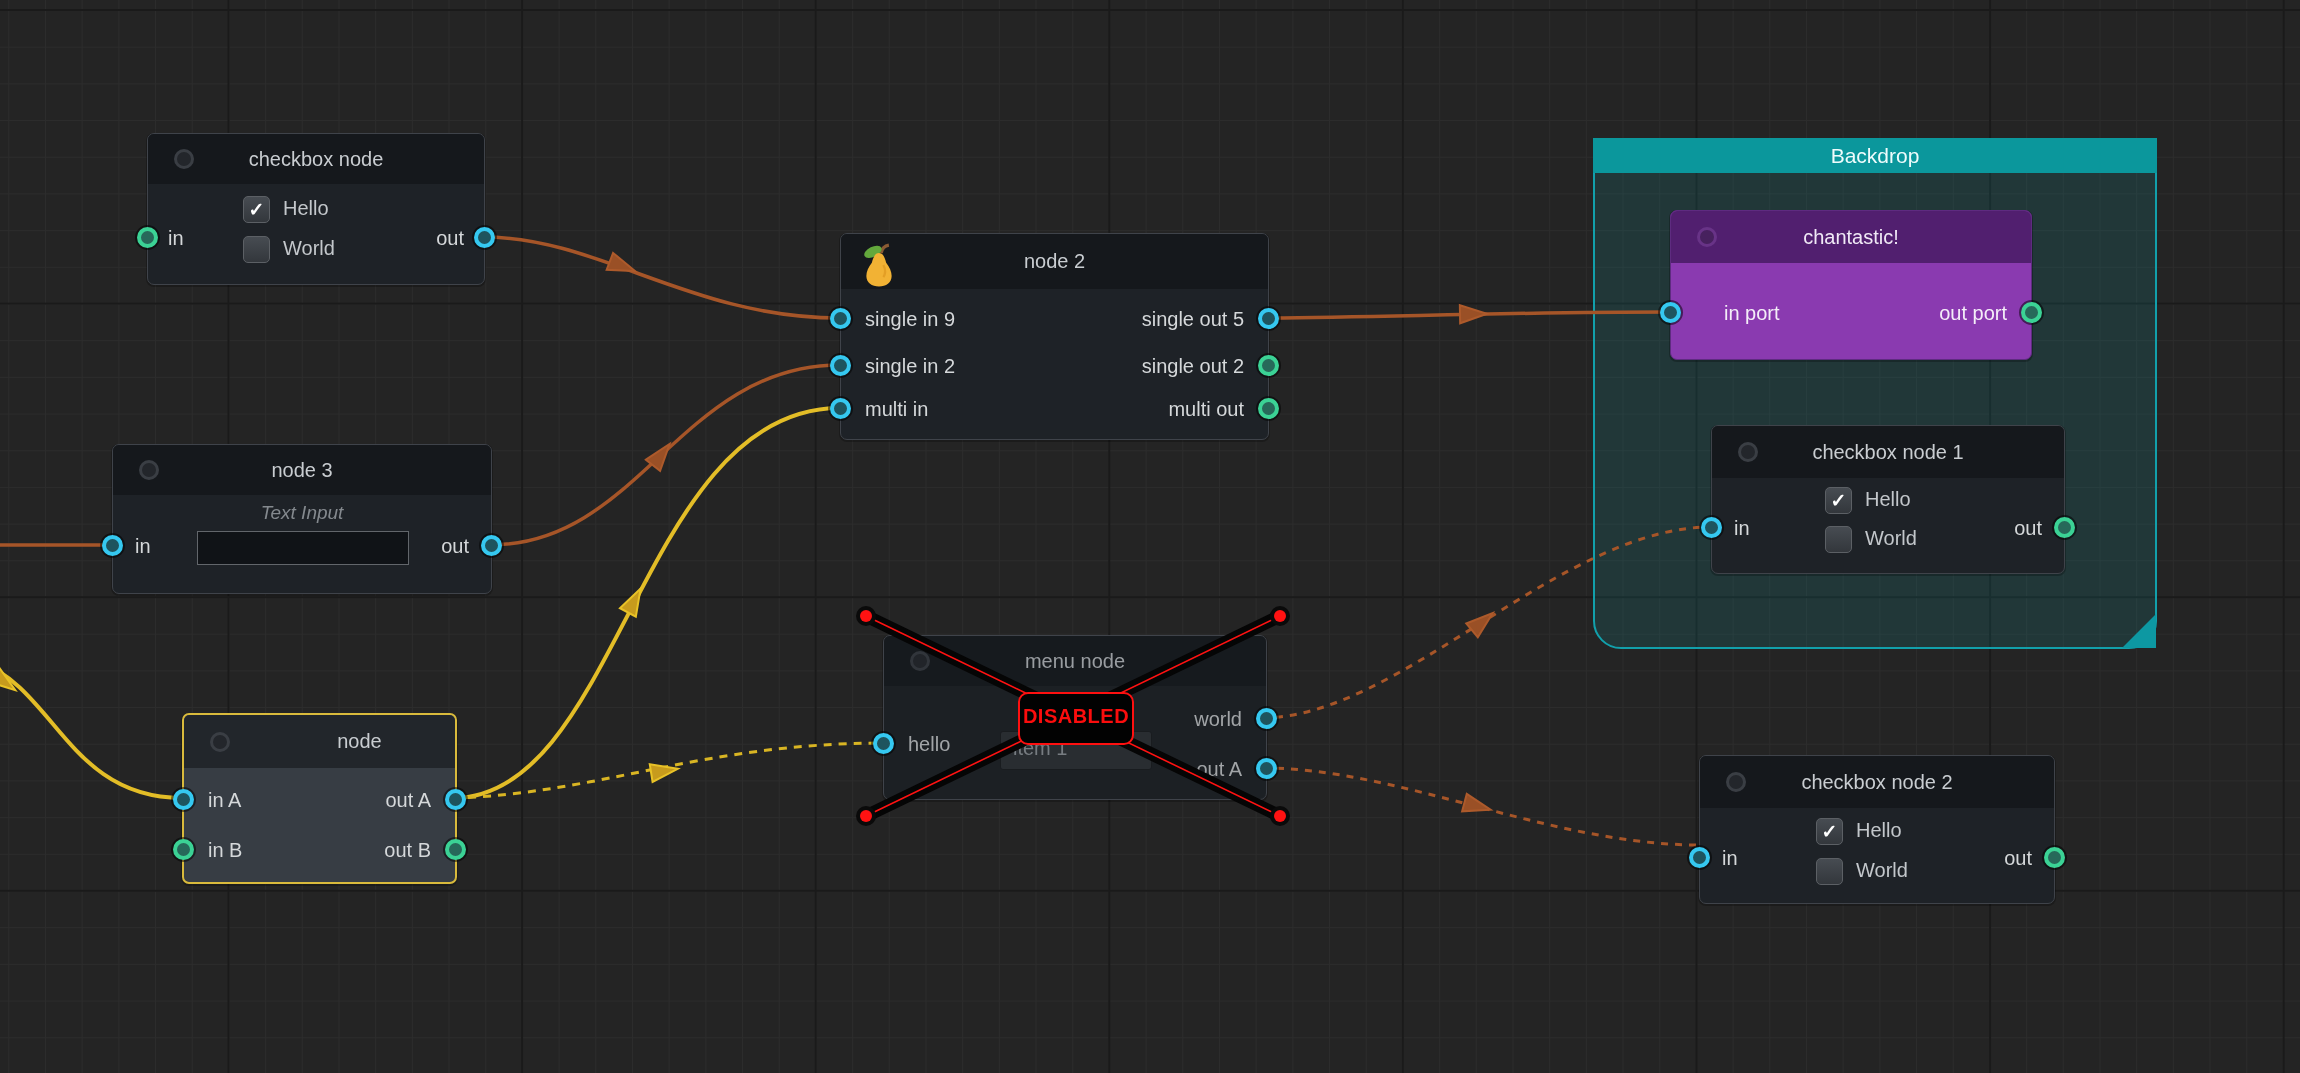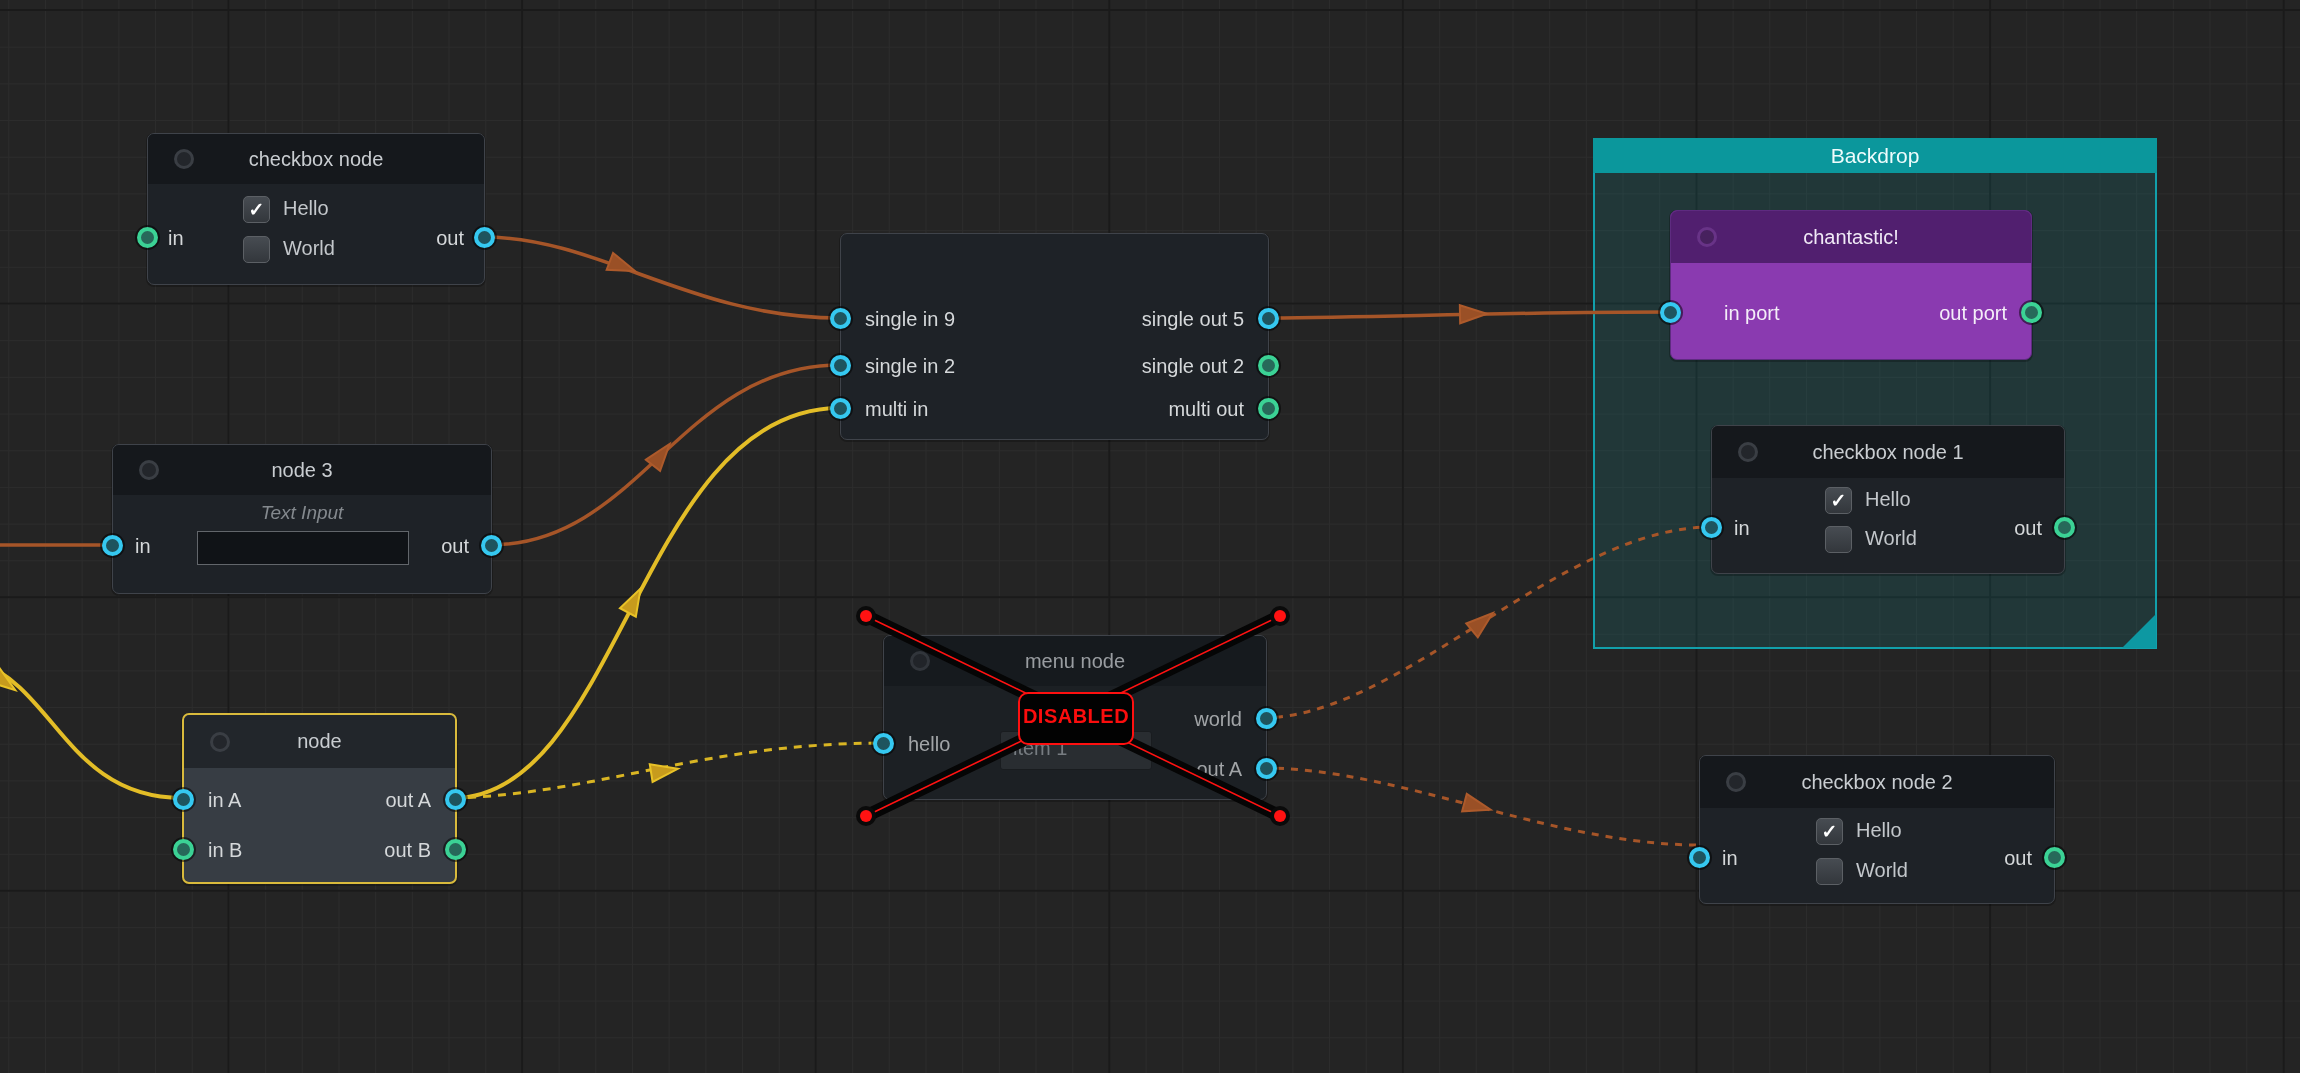--- a/index.html
+++ b/index.html
@@ -59,21 +59,21 @@
   .w-yellow{stroke:#e3bd27;stroke-width:4;fill:none;}
   .w-yellow-d{stroke:#d9b523;stroke-width:3;fill:none;stroke-dasharray:8 7;}
   .ar-rust{fill:#9a5026;stroke:#ad5a2b;stroke-width:2;}
   .ar-yellow{fill:#c79b1d;stroke:#e8c227;stroke-width:2;}
 </style>
 </head>
 <body>
 
 <div class="graph">
 
-  <div class="backdrop" style="left:1593px;top:138px;width:560px;height:507px;">
+  <div class="backdrop" style="left:1593px;top:138px;width:560px;height:507px;border-radius:28px;">
     <div class="backdrop-header">
       <span class="backdrop-title">Backdrop</span>
     </div>
     <div class="resize-handle"></div>
   </div>
 
   <svg class="layer" width="2300" height="1073" viewBox="0 0 2300 1073">
     <path class="w-rust" d="M483,237 C600,237 690,318 840,318"></path>
     <path class="w-rust" d="M-6,545 C40,545 70,545 123,545"></path>
     <path class="w-rust" d="M490,545 C640,545 680,365 840,365"></path>
@@ -119,33 +119,42 @@
     <input class="text-input" style="left: 84px; top: 86px; width: 212px; height: 34px;" value="">
     <div class="port cyan pl" style="top:90px;"></div>
     <span class="plabel" style="left:22px;top:88px;">in</span>
     <div class="port cyan pr" style="top:90px;"></div>
     <span class="plabel r" style="right:22px;top:88px;">out</span>
   </div>
 
   <div class="node selected" style="left:182px;top:713px;width:271px;height:167px;">
     <div class="node-header" style="height:53px;">
       <span class="dot" style="left:26px;top:17px;"></span>
-      <span class="node-title" style="line-height:53px;">node</span>
+      <span class="node-title" style="line-height:53px;padding-left:40px;">node</span>
     </div>
     <div class="port cyan pl" style="top:74px;"></div>
     <span class="plabel" style="left:24px;top:72px;">in A</span>
     <div class="port green pl" style="top:124px;"></div>
     <span class="plabel" style="left:24px;top:122px;">in B</span>
     <div class="port cyan pr" style="top:74px;"></div>
     <span class="plabel r" style="right:24px;top:72px;">out A</span>
     <div class="port green pr" style="top:124px;"></div>
     <span class="plabel r" style="right:24px;top:122px;">out B</span>
   </div>
 
   <div class="node" style="left:840px;top:233px;width:427px;height:205px;">
+    <div class="node-header" style="height:55px;">
+      <svg style="position:absolute;left:18px;top:9px;" width="40" height="44" viewBox="0 0 36 40">
+        <path d="M20 9 Q21 3 27 2" stroke="#8a5a33" stroke-width="3" fill="none"></path>
+        <ellipse cx="12.5" cy="8" rx="8.5" ry="4.6" fill="#63a83c" transform="rotate(-26 12.5 8)"></ellipse>
+        <path d="M18 9 C22 9 23.5 14 24.5 18 C27.5 22 29.5 26 29.5 30 C29.5 36 24.5 39.5 18 39.5 C11.5 39.5 6.5 36 6.5 30 C6.5 26 8.5 22 11.5 18 C12.5 14 14 9 18 9 Z" fill="#f2b234"></path>
+        <path d="M22 20 C24 24 24 28 22 31" stroke="#e09a22" stroke-width="2" fill="none" opacity=".8"></path>
+      </svg>
+      <span class="node-title" style="line-height:55px;">node 2</span>
+    </div>
     <div class="port cyan pl" style="top:74px;"></div>
     <span class="plabel" style="left:24px;top:72px;">single in 9</span>
     <div class="port cyan pl" style="top:121px;"></div>
     <span class="plabel" style="left:24px;top:119px;">single in 2</span>
     <div class="port cyan pl" style="top:164px;"></div>
     <span class="plabel" style="left:24px;top:162px;">multi in</span>
     <div class="port cyan pr" style="top:74px;"></div>
     <span class="plabel r" style="right:24px;top:72px;">single out 5</span>
     <div class="port green pr" style="top:121px;"></div>
     <span class="plabel r" style="right:24px;top:119px;">single out 2</span>

